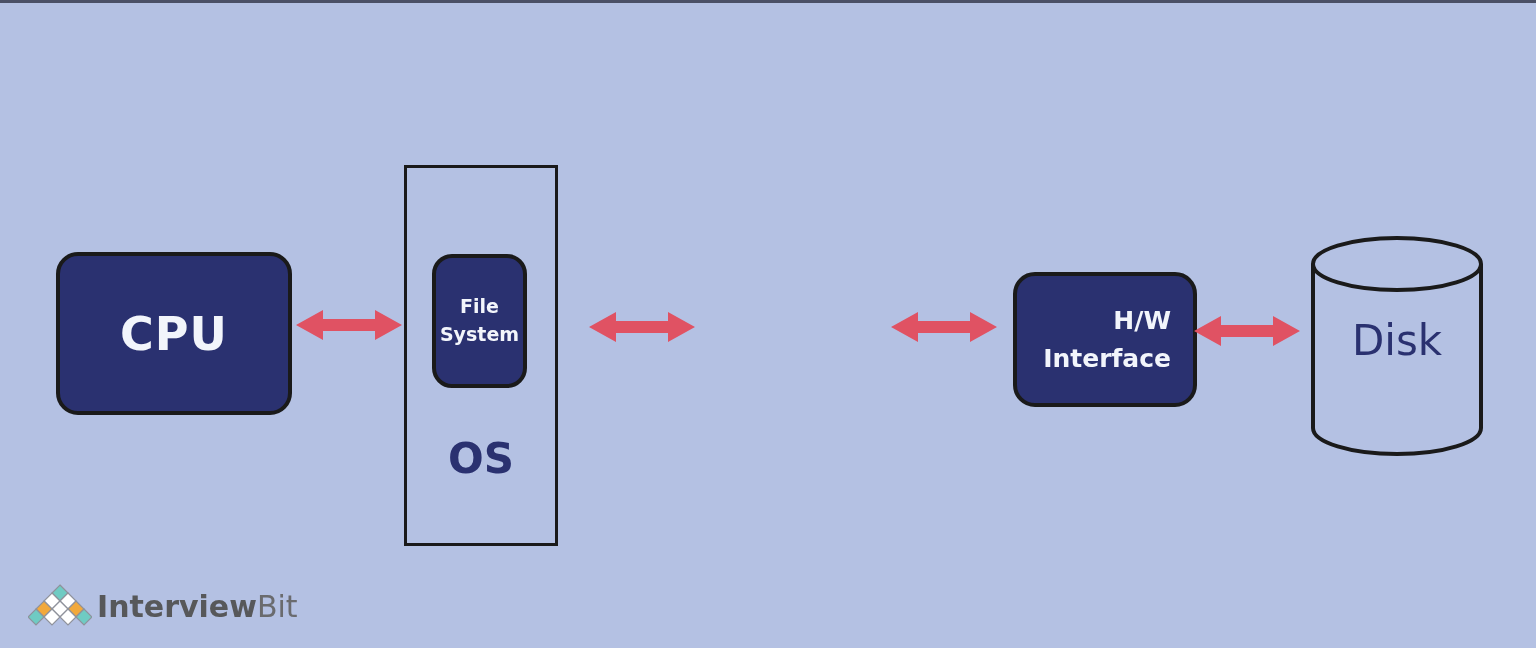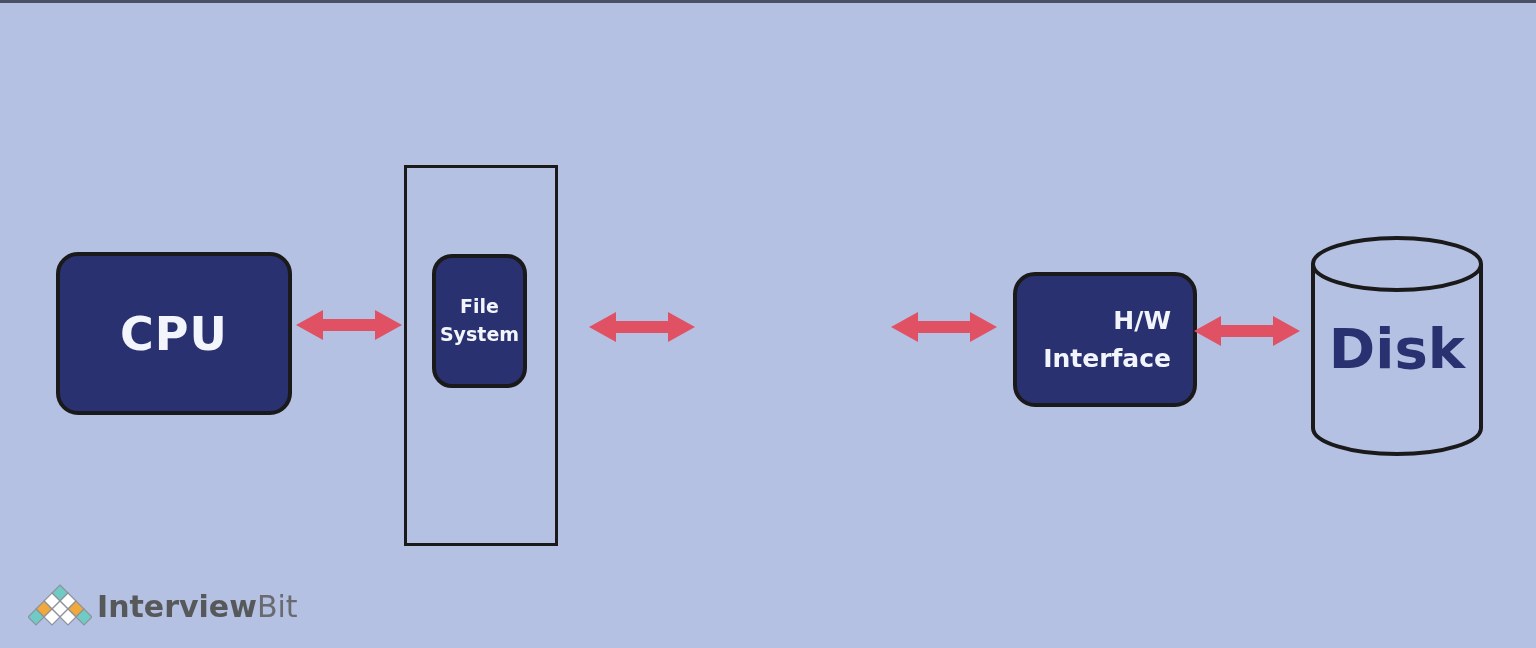--- a/index.html
+++ b/index.html
@@ -35,21 +35,21 @@
   #hw-interface{left:1003px;top:272px;width:184px;height:135px;font-size:25px;}
   #hw-interface .wrap-narrow{display:block;width:132px;line-height:1.5;text-align:right;}
   .arrow{position:absolute;width:106px;height:34px;}
   #arrow-1{left:296px;top:308px;}
   #arrow-2{left:589px;top:310px;}
   #arrow-3{left:891px;top:310px;}
   #arrow-4{left:1194px;top:314px;}
   #disk-group{position:absolute;left:1308px;top:234px;width:178px;height:224px;}
   #disk-label{
     position:absolute;left:0;top:82px;width:178px;text-align:center;
-    color:var(--navy-text,#2a3170);font-weight:700;font-size:56px;
+    color:var(--navy-text,#2a3170);font-weight:400;font-size:42px;
   }
   #logo{position:absolute;left:28px;top:584px;display:flex;align-items:center;gap:5px;}
   #logo-text{font-size:30px;color:var(--logo-text,#57585a);white-space:nowrap;}
   #logo-text .bold{font-weight:700;}
   #logo-text .light{font-weight:400;color:#6a6b6e;}
 </style>
 </head>
 <body>
 
 <div id="canvas">
@@ -61,20 +61,21 @@
   </div>
 
   <svg class="arrow" id="arrow-1" viewBox="0 0 106 34">
     <polygon points="0,17 27,2 27,11 79,11 79,2 106,17 79,32 79,23 27,23 27,32" style="fill:var(--arrow,#e05263)"></polygon>
   </svg>
 
   <div id="os-box"></div>
   <div class="node" id="file-system">
     <span class="wrap-narrow">File System</span>
   </div>
+  <div id="os-label">OS</div>
 
   <svg class="arrow" id="arrow-2" viewBox="0 0 106 34">
     <polygon points="0,17 27,2 27,11 79,11 79,2 106,17 79,32 79,23 27,23 27,32" style="fill:var(--arrow,#e05263)"></polygon>
   </svg>
 
 
   <svg class="arrow" id="arrow-3" viewBox="0 0 106 34">
     <polygon points="0,17 27,2 27,11 79,11 79,2 106,17 79,32 79,23 27,23 27,32" style="fill:var(--arrow,#e05263)"></polygon>
   </svg>
 

